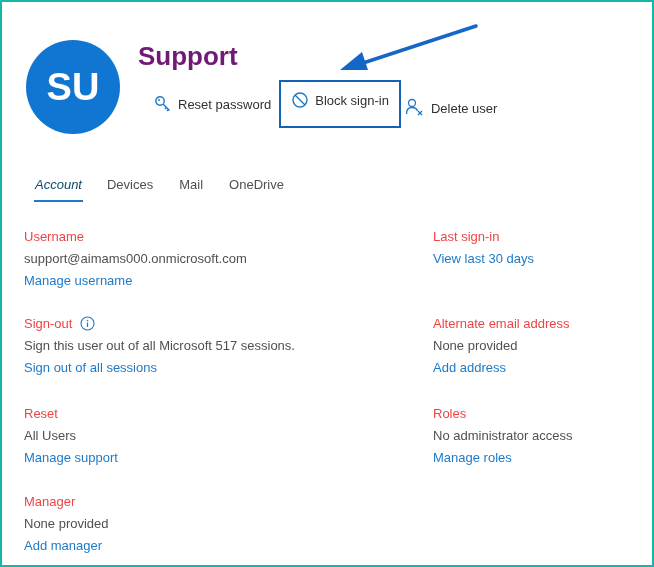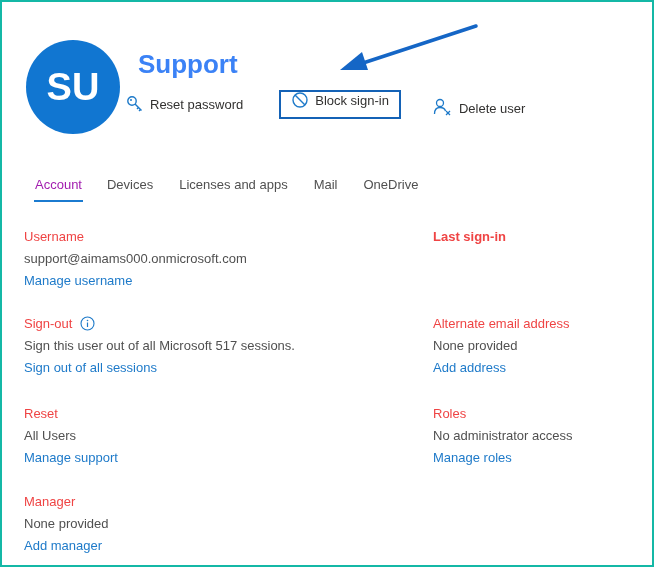--- a/index.html
+++ b/index.html
@@ -1,28 +1,28 @@
 <!DOCTYPE html>
 <html><head>
 <meta charset="utf-8">
 <style>
   html, body { margin:0; padding:0; }
   body { width:654px; height:567px; background:#fff; font-family:"Liberation Sans", sans-serif; position:relative; overflow:hidden; }
   .frame { position:absolute; left:0; top:0; width:650px; height:563px; border:2px solid #14b8a6; background:#fff; }
   .avatar { position:absolute; left:24px; top:38px; width:94px; height:94px; border-radius:50%; background:#0f6cbd; background:#1176d1; color:#fff; font-weight:bold; font-size:38px; display:flex; align-items:center; justify-content:center; letter-spacing:0px; }
-  .name { position:absolute; left:136px; top:47px; font-size:26px; font-weight:bold; color:#3b82f6; }
-  .actions { position:absolute; left:124px; top:90px; height:24px; display:flex; align-items:center;gap:28px; }
+  .name { position:absolute; left:136px; top:39px; font-size:26px; font-weight:bold; color:#701a75; }
+  .actions { position:absolute; left:152px; top:90px; height:24px; display:flex; align-items:center; }
   .action { display:flex; align-items:center; font-size:13px; color:#323130; height:24px; cursor:pointer; }
   .action svg { margin-right:6px; }
   .act-reset { margin-right:8px; }
-  .act-block { position:relative; border:2px solid #1462b6; padding:0 10px 8px 10px; height:29px; box-sizing:border-box; margin-top:0; }
+  .act-block { position:relative; border:2px solid #1462b6; padding:0 10px 8px 10px; height:48px; box-sizing:border-box; margin-top:0; }
   .act-delete { margin-left:4px;align-items:flex-end; }
   .tabs { position:absolute; left:24px; top:172px; display:flex; font-size:13px; color:#505050; }
   .tab { padding:3px 0 10px 0; margin-right:26px; position:relative; cursor:pointer; }
-  .tab.active { color:#a21caf; padding-left:9px; padding-right:9px; margin-right:16px; }
+  .tab.active { color:#0c4a6e; padding-left:9px; padding-right:9px; margin-right:16px;font-style:italic; }
   .tab.active::after { content:""; position:absolute; left:8px; right:8px; bottom:0; height:2px; background:#0f6cbd; background:#1b7bd0; }
   .section { position:absolute; font-size:13px; }
   .sec-label { color:#ef4444; margin-bottom:7px; display:flex; align-items:center; }
   .sec-value { color:#505050; margin-bottom:7px; }
   .sec-link { color:#1a73c8; color:#1e7ac9; cursor:pointer; }
   .info-icon { margin-left:8px; }
   .arrow { position:absolute; left:330px; top:18px; }
 </style>
 </head>
 <body>
@@ -62,21 +62,20 @@
         <line x1="13" y1="13" x2="17" y2="17" stroke="#1e7ac9" stroke-width="1.2"></line>
         <line x1="17" y1="13" x2="13" y2="17" stroke="#1e7ac9" stroke-width="1.2"></line>
       </svg>
       <span>Delete user</span>
     </div>
   </div>
 
   <div class="tabs">
     <div class="tab active">Account</div>
     <div class="tab">Devices</div>
-    <div class="tab">Licenses and apps</div>
     <div class="tab">Mail</div>
     <div class="tab">OneDrive</div>
   </div>
 
   <div class="section" style="left:22px; top:227px;">
     <div class="sec-label">Username</div>
     <div class="sec-value">support@aimams000.onmicrosoft.com</div>
     <div class="sec-link">Manage username</div>
   </div>
 
@@ -98,22 +97,23 @@
     <div class="sec-value">All Users</div>
     <div class="sec-link">Manage support</div>
   </div>
 
   <div class="section" style="left:22px; top:492px;">
     <div class="sec-label">Manager</div>
     <div class="sec-value">None provided</div>
     <div class="sec-link">Add manager</div>
   </div>
 
-  <div class="section" style="left:431px; top:227px;font-weight:bold;">
+  <div class="section" style="left:431px; top:227px;">
     <div class="sec-label">Last sign-in</div>
+    <div class="sec-link">View last 30 days</div>
   </div>
 
   <div class="section" style="left:431px; top:314px;">
     <div class="sec-label">Alternate email address</div>
     <div class="sec-value">None provided</div>
     <div class="sec-link">Add address</div>
   </div>
 
   <div class="section" style="left:431px; top:404px;">
     <div class="sec-label">Roles</div>

